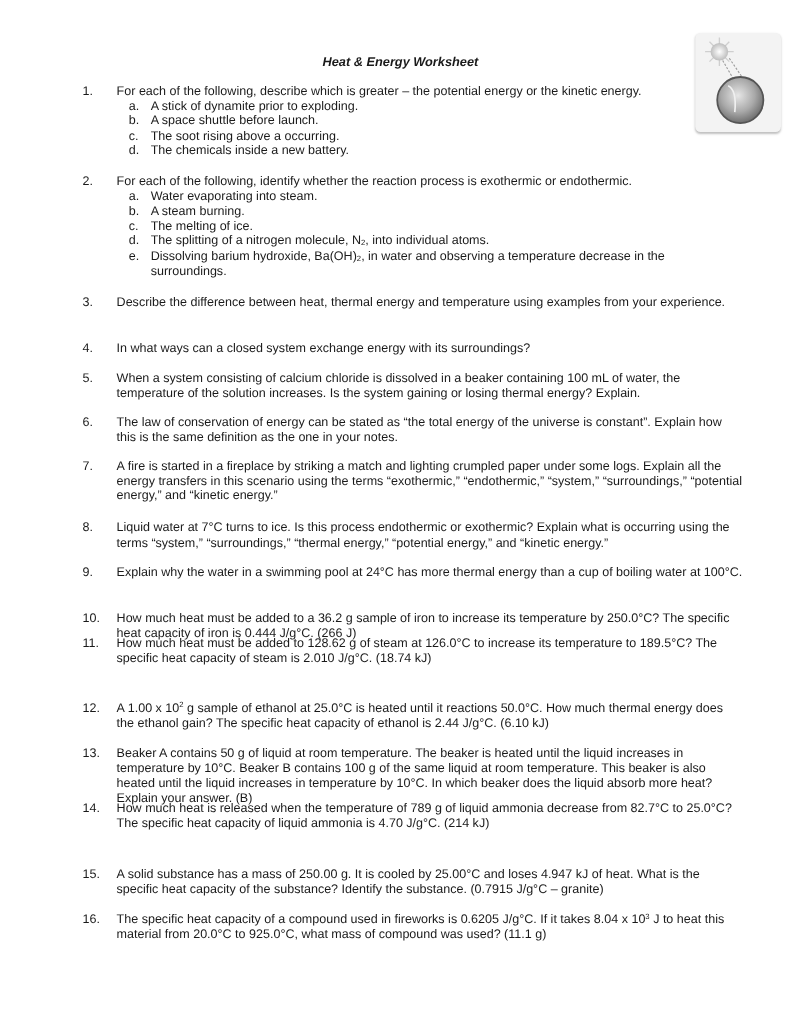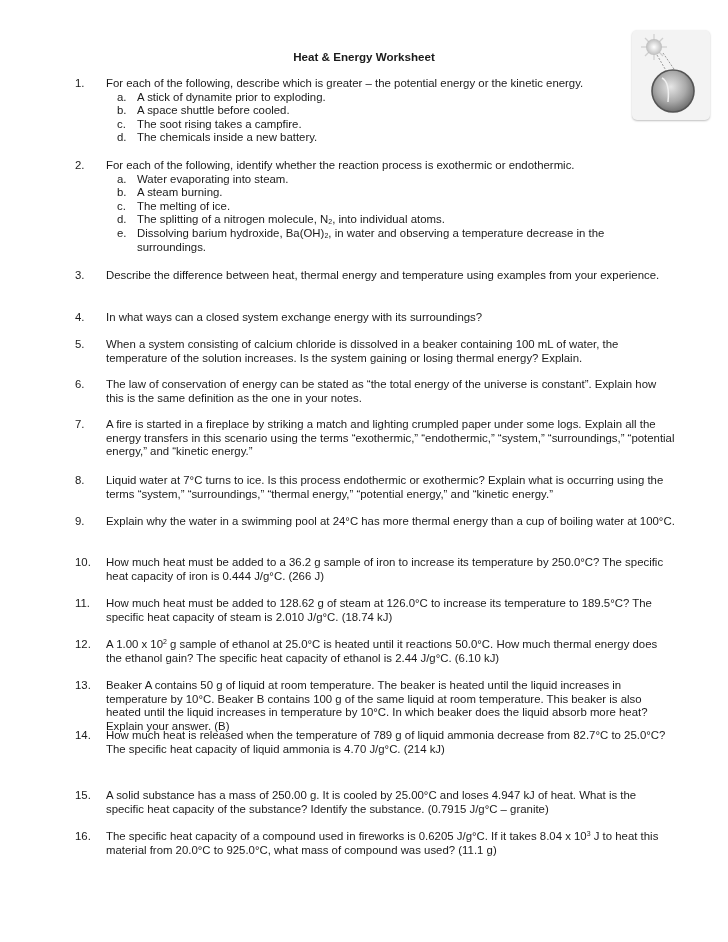--- a/index.html
+++ b/index.html
@@ -3,21 +3,21 @@
 <meta charset="utf-8">
 <style>
   html, body { margin: 0; padding: 0; background: #ffffff; }
   body {
     width: 728px; height: 942px; position: relative; overflow: hidden;
     font-family: "Liberation Sans", sans-serif; color: #1a1a1a;
     font-size: 11.4px; line-height: 13.6px;
   }
   .title {
     position: absolute; top: 50px; left: 0; width: 728px; text-align: center;
-    font-weight: bold; font-size: 11.6px;
+    font-weight: bold; font-size: 11.6px; font-style: italic;
   }
   .logo {
     position: absolute; left: 632px; top: 30px; width: 78px; height: 90px;
     border-radius: 5px; background: #f3f3f3;
     box-shadow: 0 1px 2px rgba(0,0,0,0.25);
   }
   .q { position: absolute; left: 75px; width: 600px; }
   .q .num { position: absolute; left: 0; top: 0; width: 20px; }
   .q .body { margin-left: 31px; }
   .sub { position: relative; margin-left: 42px; }
@@ -64,25 +64,25 @@
 
   <div class="q" style="top:77px">
     <span class="num">1.</span>
     <div class="body">For each of the following, describe which is greater – the potential energy or the kinetic energy.</div>
     <div class="sub">
         <span class="lt">a.</span>
         <div class="st">A stick of dynamite prior to exploding.</div>
       </div>
     <div class="sub">
         <span class="lt">b.</span>
-        <div class="st">A space shuttle before cooled.</div>
+        <div class="st">A space shuttle before launch.</div>
       </div>
     <div class="sub">
         <span class="lt">c.</span>
-        <div class="st">The soot rising takes a campfire.</div>
+        <div class="st">The soot rising above a occurring.</div>
       </div>
     <div class="sub">
         <span class="lt">d.</span>
         <div class="st">The chemicals inside a new battery.</div>
       </div>
   </div>
 
   <div class="q" style="top:159px">
     <span class="num">2.</span>
     <div class="body">For each of the following, identify whether the reaction process is exothermic or endothermic.</div>
@@ -133,21 +133,21 @@
       <div class="body">Liquid water at 7°C turns to ice.  Is this process endothermic or exothermic?  Explain what is occurring using the terms “system,” “surroundings,” “thermal energy,” “potential energy,” and “kinetic energy.”</div>
     </div>
   <div class="q" style="top:515px">
       <span class="num">9.</span>
       <div class="body">Explain why the water in a swimming pool at 24°C has more thermal energy than a cup of boiling water at 100°C.</div>
     </div>
   <div class="q" style="top:556px">
       <span class="num">10.</span>
       <div class="body">How much heat must be added to a 36.2 g sample of iron to increase its temperature by 250.0°C? The specific heat capacity of iron is 0.444 J/g°C. (266 J)</div>
     </div>
-  <div class="q" style="top:597px">
+  <div class="q" style="top:579px">
       <span class="num">11.</span>
       <div class="body">How much heat must be added to 128.62 g of steam at 126.0°C to increase its temperature to 189.5°C? The specific heat capacity of steam is 2.010 J/g°C. (18.74 kJ)</div>
     </div>
 
   <div class="q" style="top:638px">
     <span class="num">12.</span>
     <div class="body"><span>A 1.00 x 10</span><sup>2</sup><span> g sample of ethanol at 25.0°C is heated until it reactions 50.0°C.  How much thermal energy does the ethanol gain?  The specific heat capacity of ethanol is 2.44 J/g°C. (6.10 kJ)</span></div>
   </div>
 
   <div class="q" style="top:679px">

